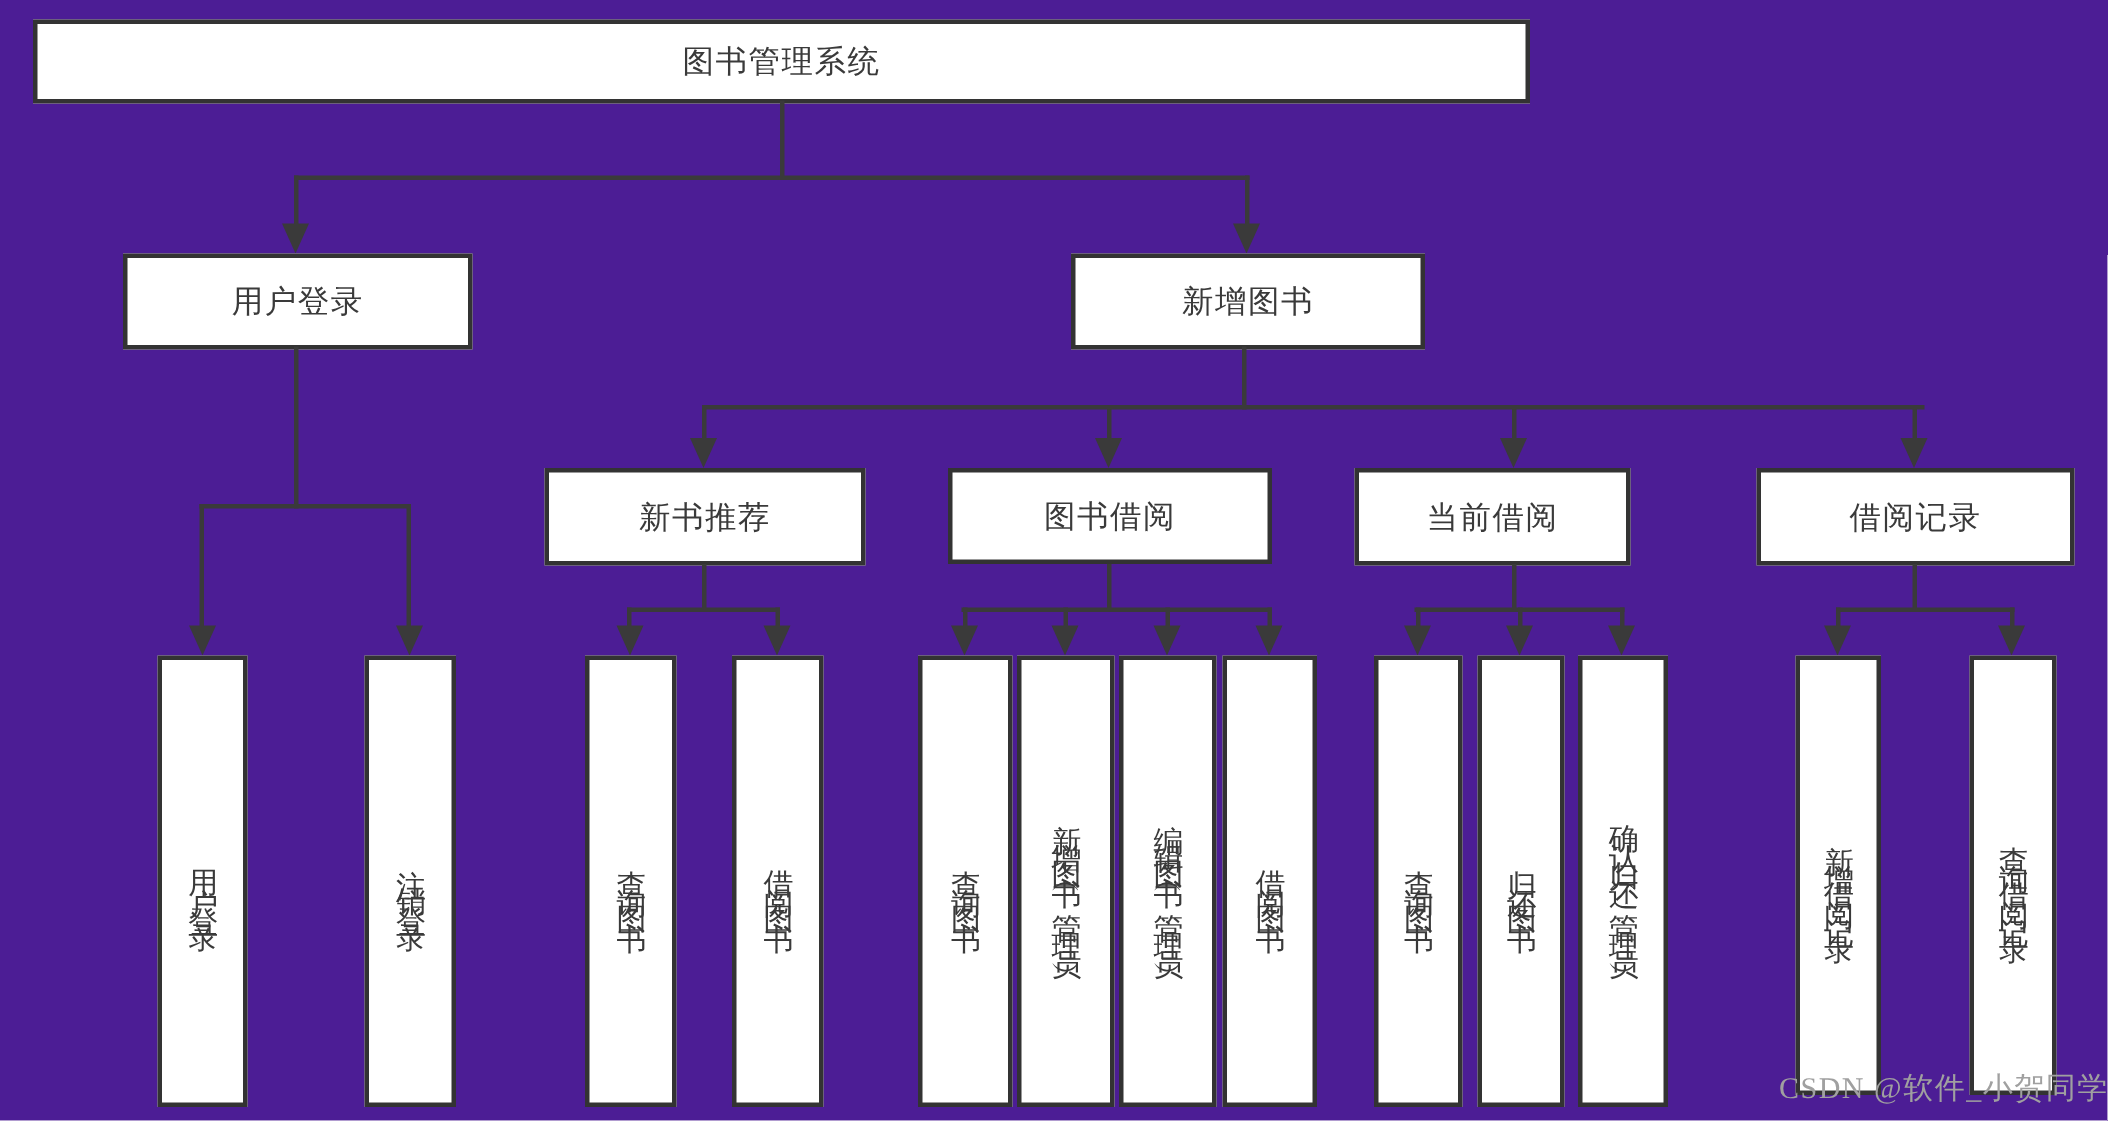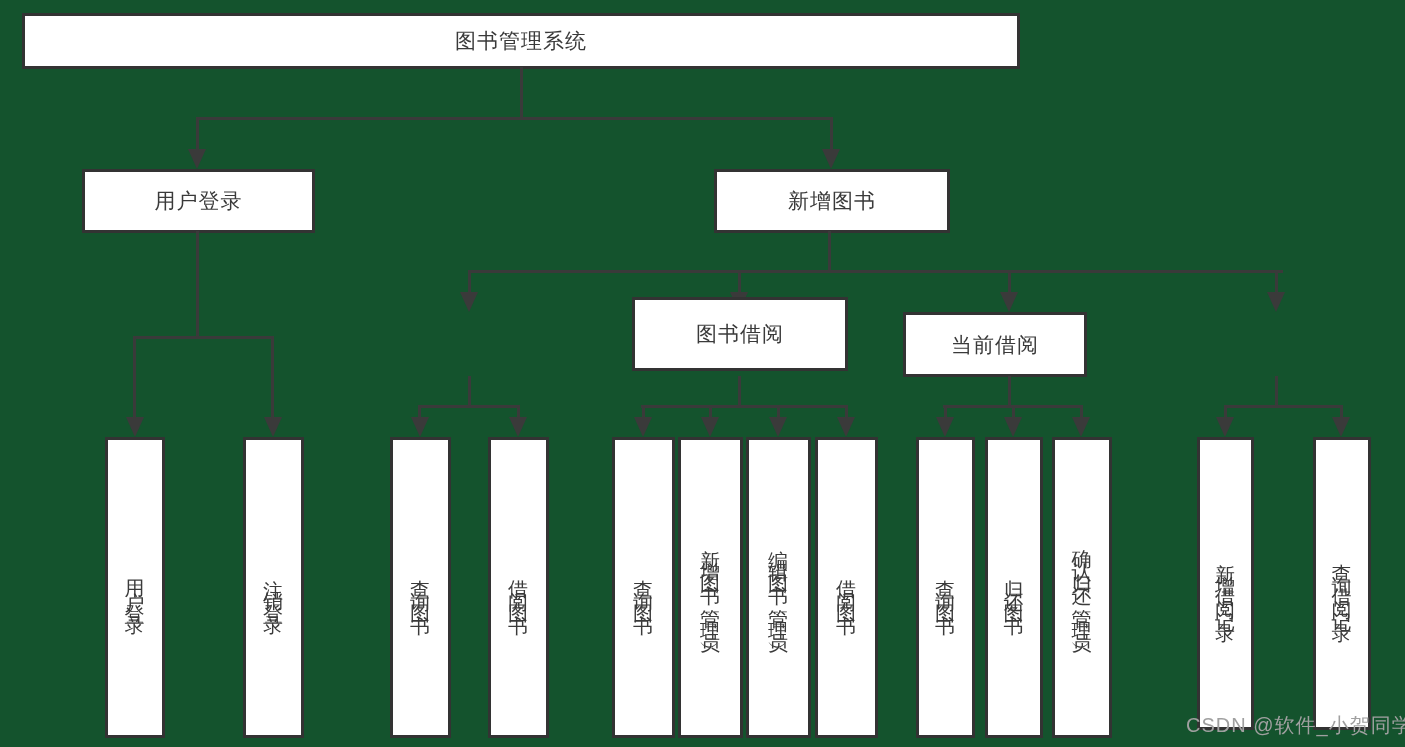--- a/index.html
+++ b/index.html
@@ -1,18 +1,18 @@
 <!DOCTYPE html>
 <html><head>
 <meta charset="utf-8">
 <style>
   html,body{margin:0;padding:0;background:#ffffff;}
   #canvas{
-    position:relative;width:1405px;height:747px;background:#14532d;overflow:hidden;
-    font-family:Liberation Sans, sans-serif;color:#333333;
+    position:relative;width:1405px;height:747px;background:#4c1d95;overflow:hidden;
+    font-family:Liberation Serif, serif;color:#333333;
   }
   .node{
     position:absolute;box-sizing:border-box;border:3px solid #333333;background:#ffffff;
     display:flex;align-items:center;justify-content:center;
   }
   .hlabel{font-size:21px;color:#3a3a3a;letter-spacing:1px;white-space:nowrap;}
   .vlabel{
     writing-mode:vertical-rl;text-orientation:mixed;
     font-size:20px;color:#3a3a3a;letter-spacing:12px;line-height:1;white-space:nowrap;
   }
@@ -64,25 +64,31 @@
   <div class="line" style="left:468px;top:270px;width:815px;height:3px;"></div>
   <div class="line" style="left:468px;top:270px;width:3px;height:22px;"></div>
   <div class="ahead" style="left:460px;top:292px;"></div>
   <div class="line" style="left:738px;top:270px;width:3px;height:22px;"></div>
   <div class="ahead" style="left:730px;top:292px;"></div>
   <div class="line" style="left:1008px;top:270px;width:3px;height:22px;"></div>
   <div class="ahead" style="left:1000px;top:292px;"></div>
   <div class="line" style="left:1275px;top:270px;width:3px;height:22px;"></div>
   <div class="ahead" style="left:1267px;top:292px;"></div>
 
-  <div class="node" style="left:632px;top:297px;width:216px;height:74px;">
+  <div class="node" style="left:363px;top:312px;width:214px;height:65px;">
+    <span class="hlabel">新书推荐</span>
+  </div>
+  <div class="node" style="left:632px;top:312px;width:216px;height:64px;">
     <span class="hlabel">图书借阅</span>
   </div>
   <div class="node" style="left:903px;top:312px;width:184px;height:65px;">
     <span class="hlabel">当前借阅</span>
+  </div>
+  <div class="node" style="left:1171px;top:312px;width:212px;height:65px;">
+    <span class="hlabel">借阅记录</span>
   </div>
 
   <div class="line" style="left:468px;top:376px;width:3px;height:31px;"></div>
   <div class="line" style="left:738px;top:376px;width:3px;height:31px;"></div>
   <div class="line" style="left:1008px;top:376px;width:3px;height:31px;"></div>
   <div class="line" style="left:1275px;top:376px;width:3px;height:31px;"></div>
 
   <div class="line" style="left:418px;top:405px;width:102px;height:3px;"></div>
   <div class="line" style="left:641px;top:405px;width:207px;height:3px;"></div>
   <div class="line" style="left:943px;top:405px;width:140px;height:3px;"></div>

